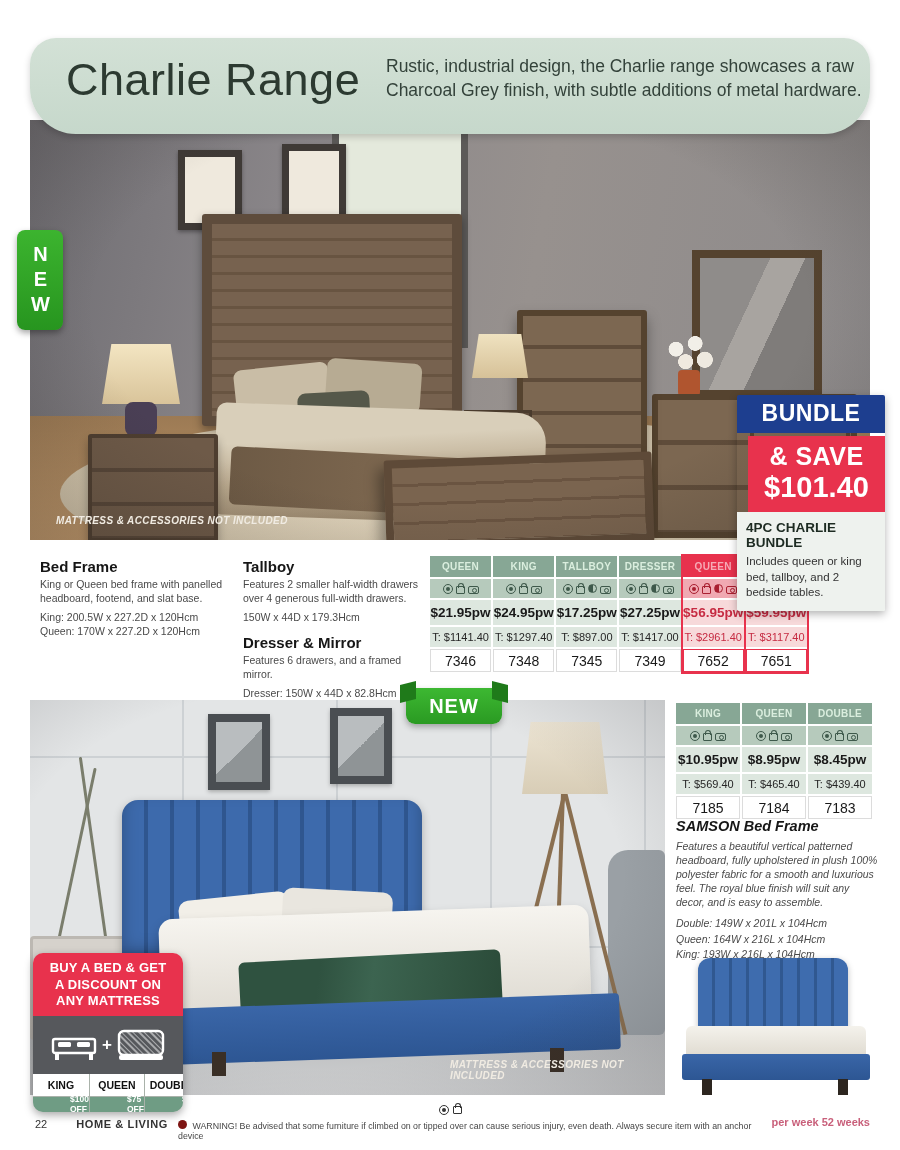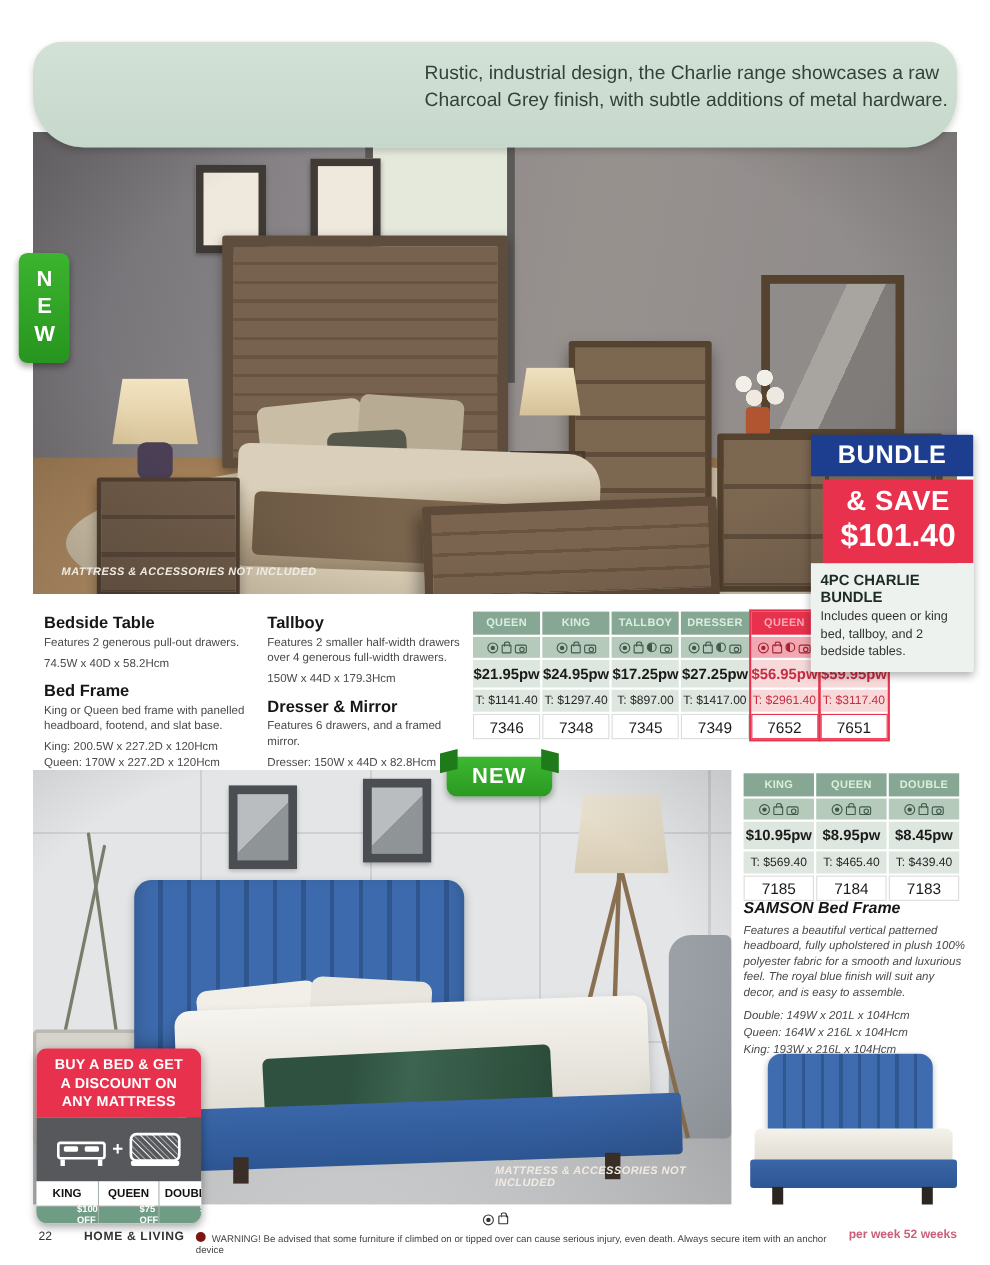--- a/index.html
+++ b/index.html
@@ -219,20 +219,21 @@
   .foot-left .section { font-weight:bold; letter-spacing:.6px; }
   .foot-warning { position:absolute; left:178px; top:1120px; width:580px; font-size:8.8px; color:#454545; }
   .foot-right { position:absolute; right:30px; top:1116px; font-size:11px; font-weight:bold; color:#c9607b;padding-left:20px; }
 </style>
 </head>
 <body>
 
 <div id="page">
 
   <div class="banner">
+    <div class="banner-title">Charlie Range</div>
     <div class="banner-desc">Rustic, industrial design, the Charlie range showcases a raw Charcoal Grey finish, with subtle additions of metal hardware.</div>
   </div>
 
   <div class="photo" id="photo1">
     <div class="s1-wall"></div>
     <div class="s1-window"></div>
     <div class="s1-floor"></div>
     <div class="s1-rug"></div>
     <div class="s1-frame f1"></div>
     <div class="s1-frame f2"></div>
@@ -268,25 +269,20 @@
       <div class="amount">$101.40</div>
     </div>
     <div class="bundle-info">
       <div class="bi-title">4PC CHARLIE BUNDLE</div>
       <div class="bi-desc">Includes queen or king bed, tallboy, and 2 bedside tables.</div>
     </div>
   </div>
 
   <div class="prod-col" id="prod-col1">
     <div class="prod">
-      <h3>Bedside Table</h3>
-      <div class="p-desc">Features 2 generous pull-out drawers.</div>
-      <div class="p-dim">74.5W x 40D x 58.2Hcm</div>
-    </div>
-    <div class="prod">
       <h3>Bed Frame</h3>
       <div class="p-desc">King or Queen bed frame with panelled headboard, footend, and slat base.</div>
       <div class="p-dim">King: 200.5W x 227.2D x 120Hcm</div>
       <div class="p-dim">Queen: 170W x 227.2D x 120Hcm</div>
     </div>
   </div>
 
   <div class="prod-col" id="prod-col2">
     <div class="prod">
       <h3>Tallboy</h3>

